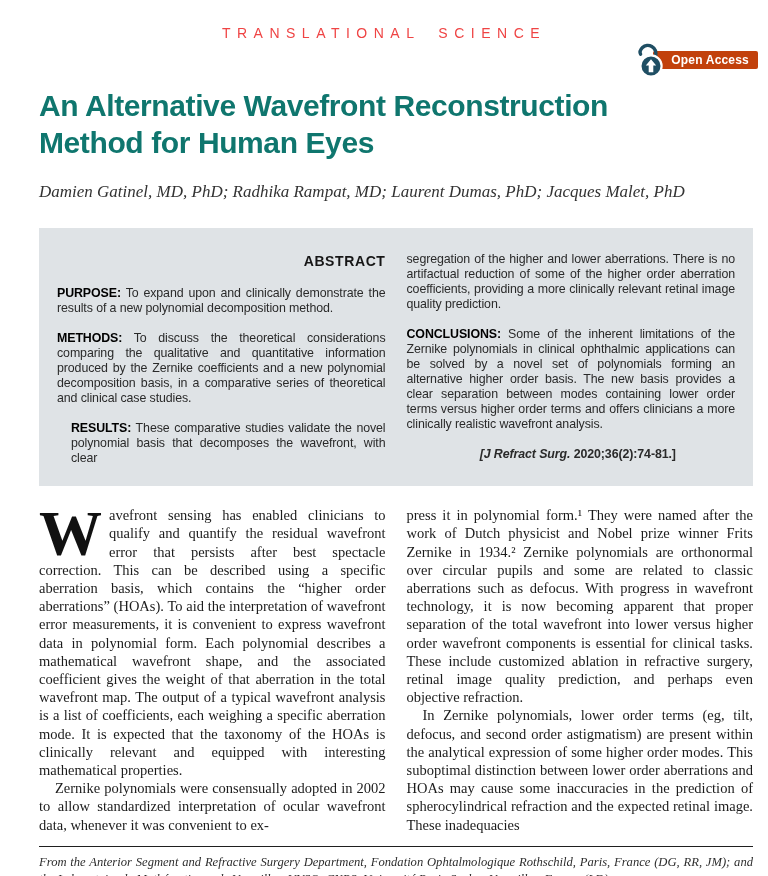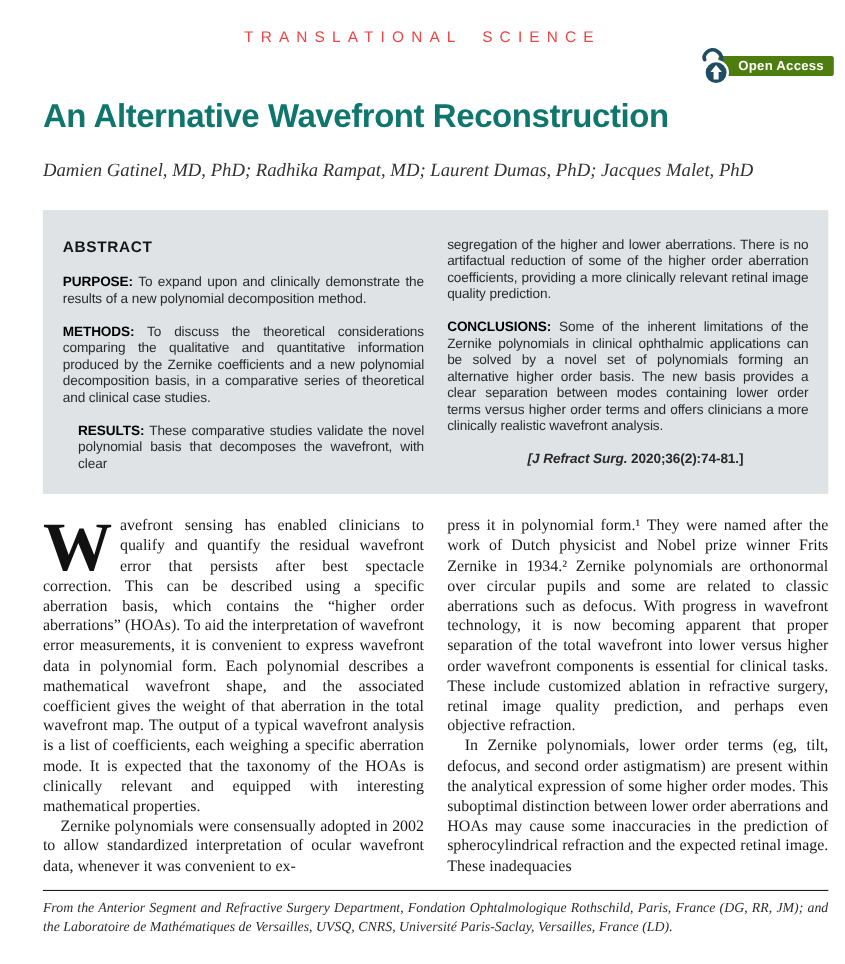--- a/index.html
+++ b/index.html
@@ -29,21 +29,21 @@
 
   
   .oa-badge {
     position: absolute; top: 42px; right: 10px;
     display: flex; align-items: center;
     height: 36px;
   }
   .oa-lock { position: relative; z-index: 2; display: block; }
   .oa-pill {
     margin-left: -14px;
-    background: #4d7c0f;
+    background: #c2410c;
     color: #ffffff;
     font-family: "Liberation Sans", sans-serif;
     font-weight: 700;
     font-size: 12px;
     line-height: 12px;
     padding: 3px 9px 3px 18px;
     border-radius: 2px;
     letter-spacing: 0.2px;
   }
 
@@ -73,21 +73,21 @@
     font-family: "Liberation Sans", sans-serif;
     font-size: 12.4px;
     line-height: 15px;
     letter-spacing: -0.1px;
     color: #2a2a2a;
     text-align: justify;
   }
   .abstract .col { flex: 1; min-width: 0; }
   .abstract-heading {
     margin: 2px 0 17px 0;
-    text-align: left;
+    text-align: right;
     font-size: 14px;
     font-weight: 700;
     letter-spacing: 0.6px;
     color: #161616;
   }
   .abstract p { margin: 0 0 15px 0; }
   .abstract p:last-child { margin-bottom: 0; margin-left: 14px; }
   .abstract b { color: #000000; }
   .citation { font-weight: 700; text-align: center; }
   .citation .j { font-style: italic; }
@@ -136,20 +136,21 @@
     <circle cx="16" cy="24" r="10.6" fill="#1f4e63" stroke="#ffffff" stroke-width="2.2"></circle>
     <path d="M16 17.2 L10.8 23.4 L13.7 23.4 L13.7 30.2 L18.3 30.2 L18.3 23.4 L21.2 23.4 Z" fill="#ffffff"></path>
   </svg>
   <div class="oa-pill">Open Access</div>
 </div>
 
 <div class="content">
 
   <h1 class="title">
     <span>An Alternative Wavefront Reconstruction</span><br>
+    <span>Method for Human Eyes</span>
   </h1>
 
   <div class="authors">Damien Gatinel, MD, PhD; Radhika Rampat, MD; Laurent Dumas, PhD; Jacques Malet, PhD</div>
 
   <div class="abstract">
     <div class="col">
       <div class="abstract-heading">ABSTRACT</div>
       <p><b>PURPOSE:</b><span> To expand upon and clinically demonstrate the results of a new polynomial decomposition method.</span></p>
       <p><b>METHODS:</b><span> To discuss the theoretical considerations comparing the qualitative and quantitative information produced by the Zernike coefficients and a new polynomial decomposition basis, in a comparative series of theoretical and clinical case studies.</span></p>
       <p><b>RESULTS:</b><span> These comparative studies validate the novel polynomial basis that decomposes the wavefront, with clear</span></p>

